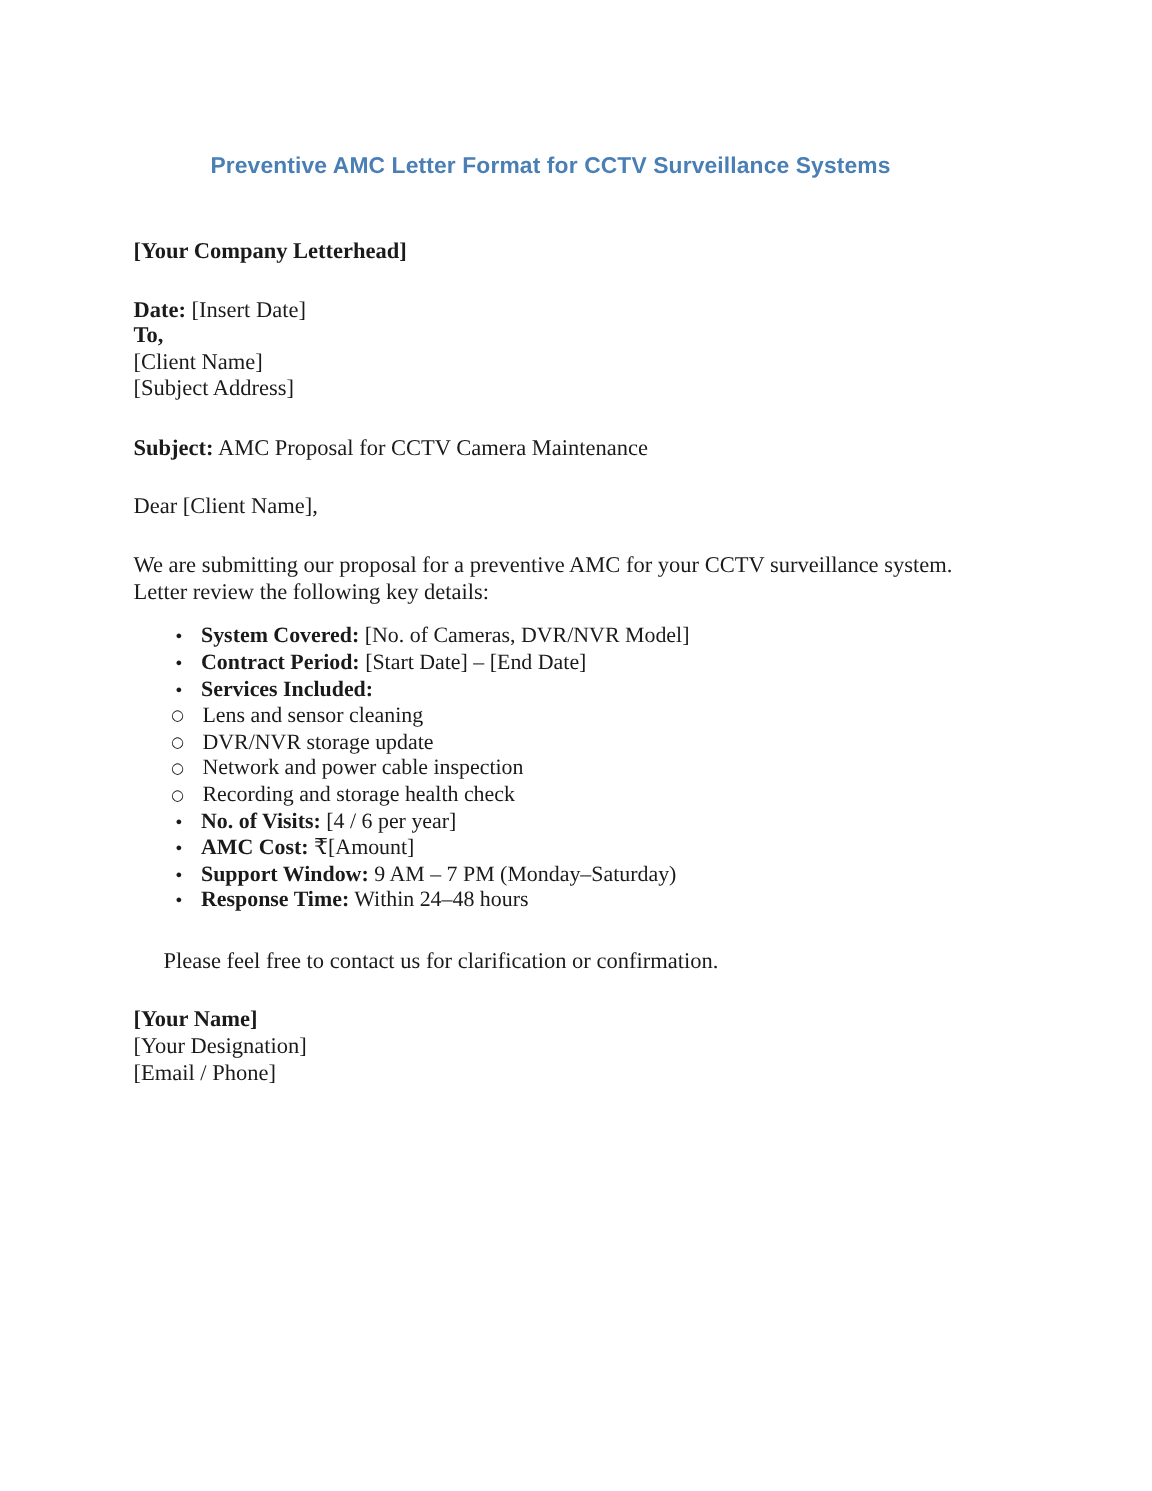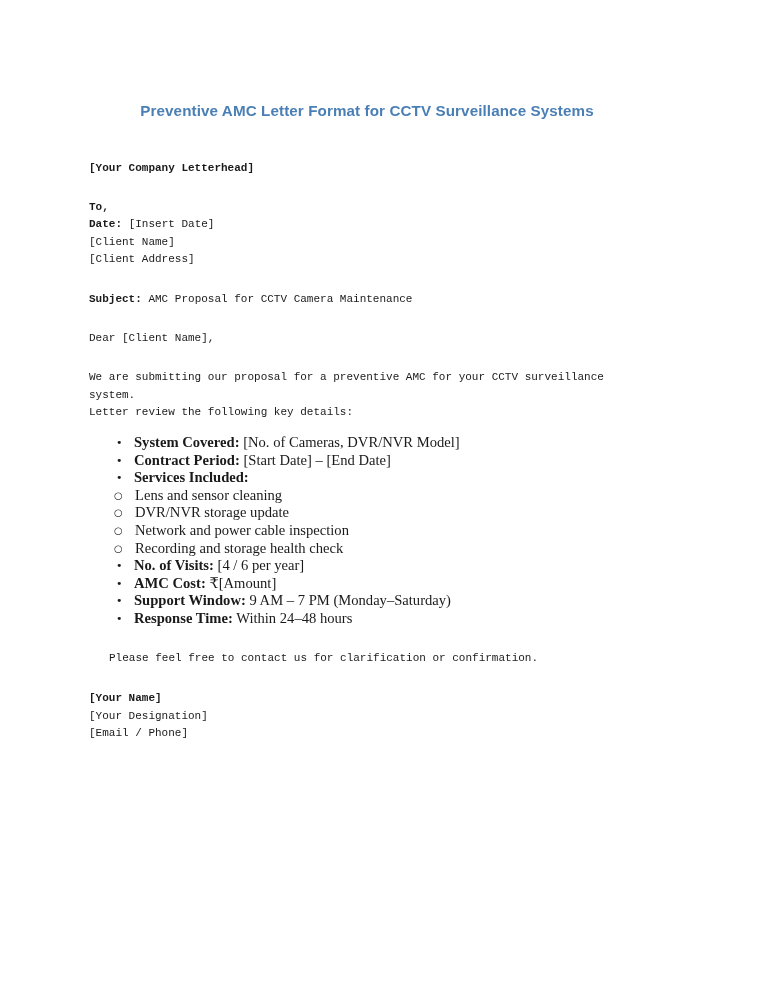--- a/index.html
+++ b/index.html
@@ -42,24 +42,23 @@
     text-align: center;
     letter-spacing: 0.1px;
     margin: 0;
     padding-top: 101px;
     line-height: 20px;
     white-space: nowrap;
   }
 
   
   .block {
-    font-size: 11px;
-    line-height: 17.6px;
-    margin: 0;
-    font-family: Liberation Mono, monospace;
+    font-size: 15px;
+    line-height: 17.6px;
+    margin: 0;
   }
   .lbl { font-weight: bold; }
   .val { font-weight: normal; }
 
   .letterhead { padding-top: 39px; font-weight: bold; }
 
   .dategroup   { padding-top: 21px; }
   .subject     { padding-top: 22px; }
   .greeting    { padding-top: 21px; }
   .intro       { padding-top: 22px; }
@@ -112,27 +111,27 @@
 <body>
 
 <div class="page">
   <div class="content">
 
     <h1 class="doc-title">Preventive AMC Letter Format for CCTV Surveillance Systems</h1>
 
     <div class="block letterhead">[Your Company Letterhead]</div>
 
     <div class="dategroup">
-      <div class="block lbl">To,</div>
       <div class="block">
         <span class="lbl">Date:</span>
         <span class="val">[Insert Date]</span>
       </div>
+      <div class="block lbl">To,</div>
       <div class="block">[Client Name]</div>
-      <div class="block">[Client Address]</div>
+      <div class="block">[Subject Address]</div>
     </div>
 
     <div class="block subject">
       <span class="lbl">Subject:</span>
       <span class="val">AMC Proposal for CCTV Camera Maintenance</span>
     </div>
 
     <div class="block greeting">Dear [Client Name],</div>
 
     <div class="intro">

